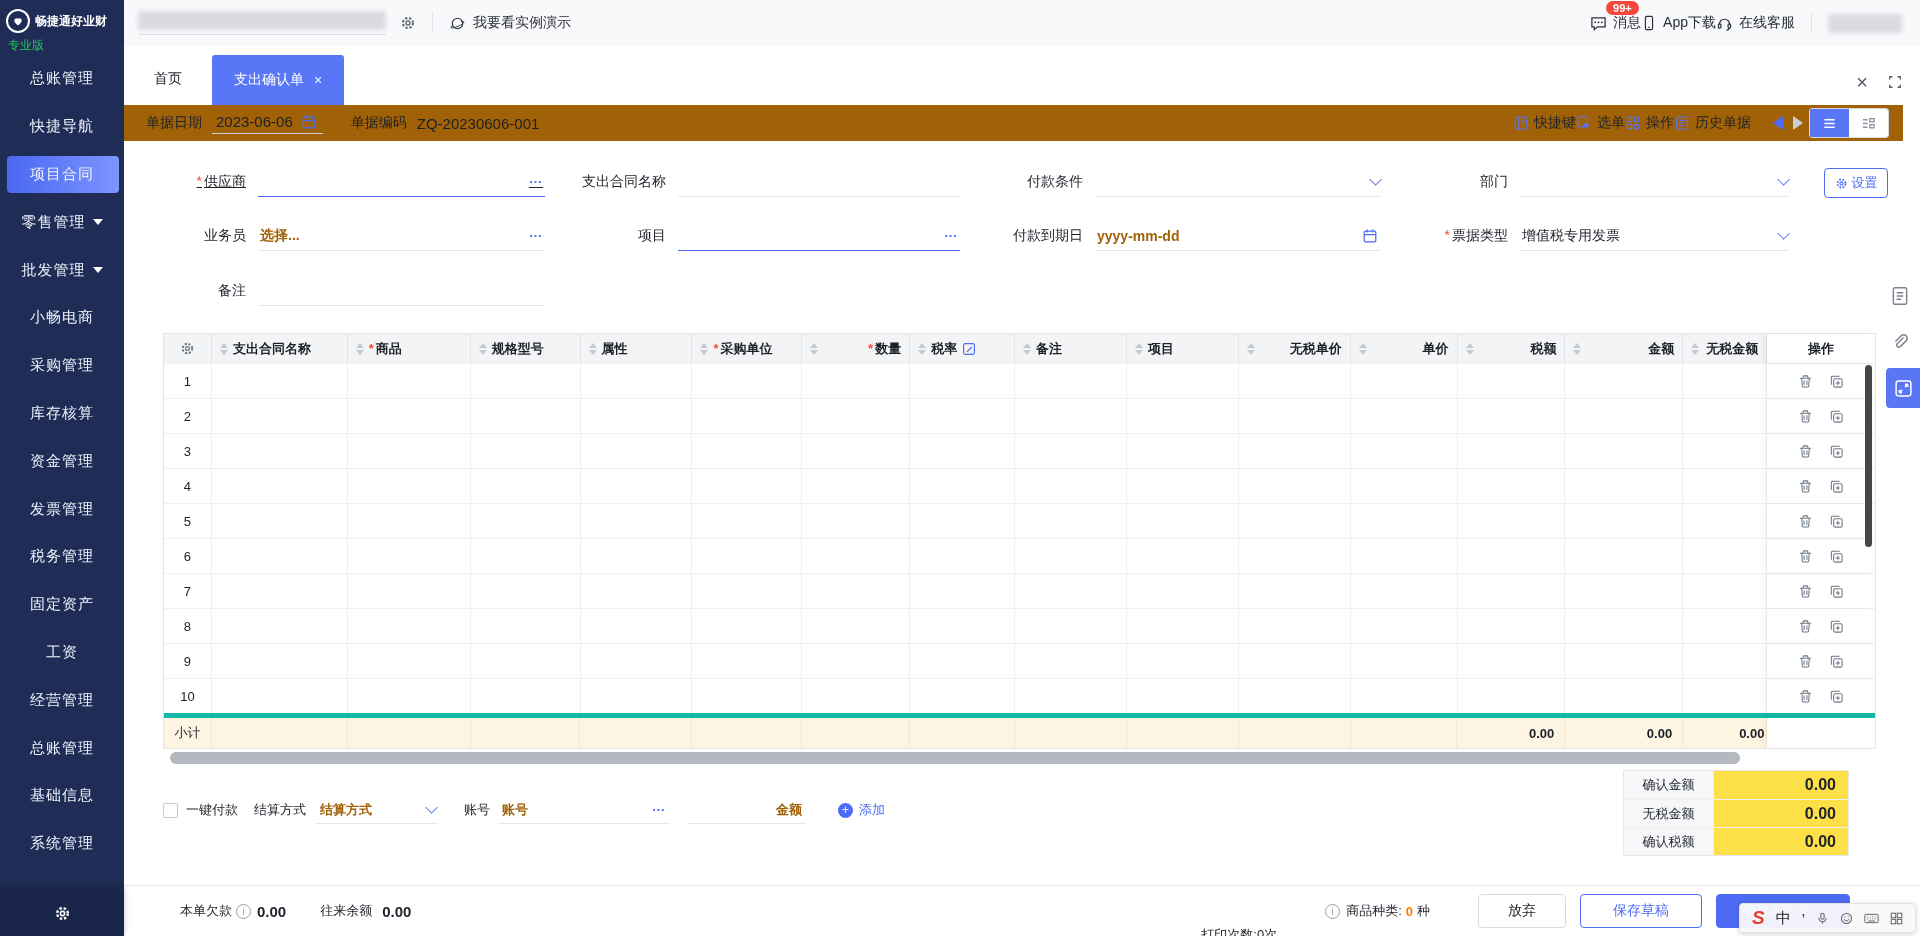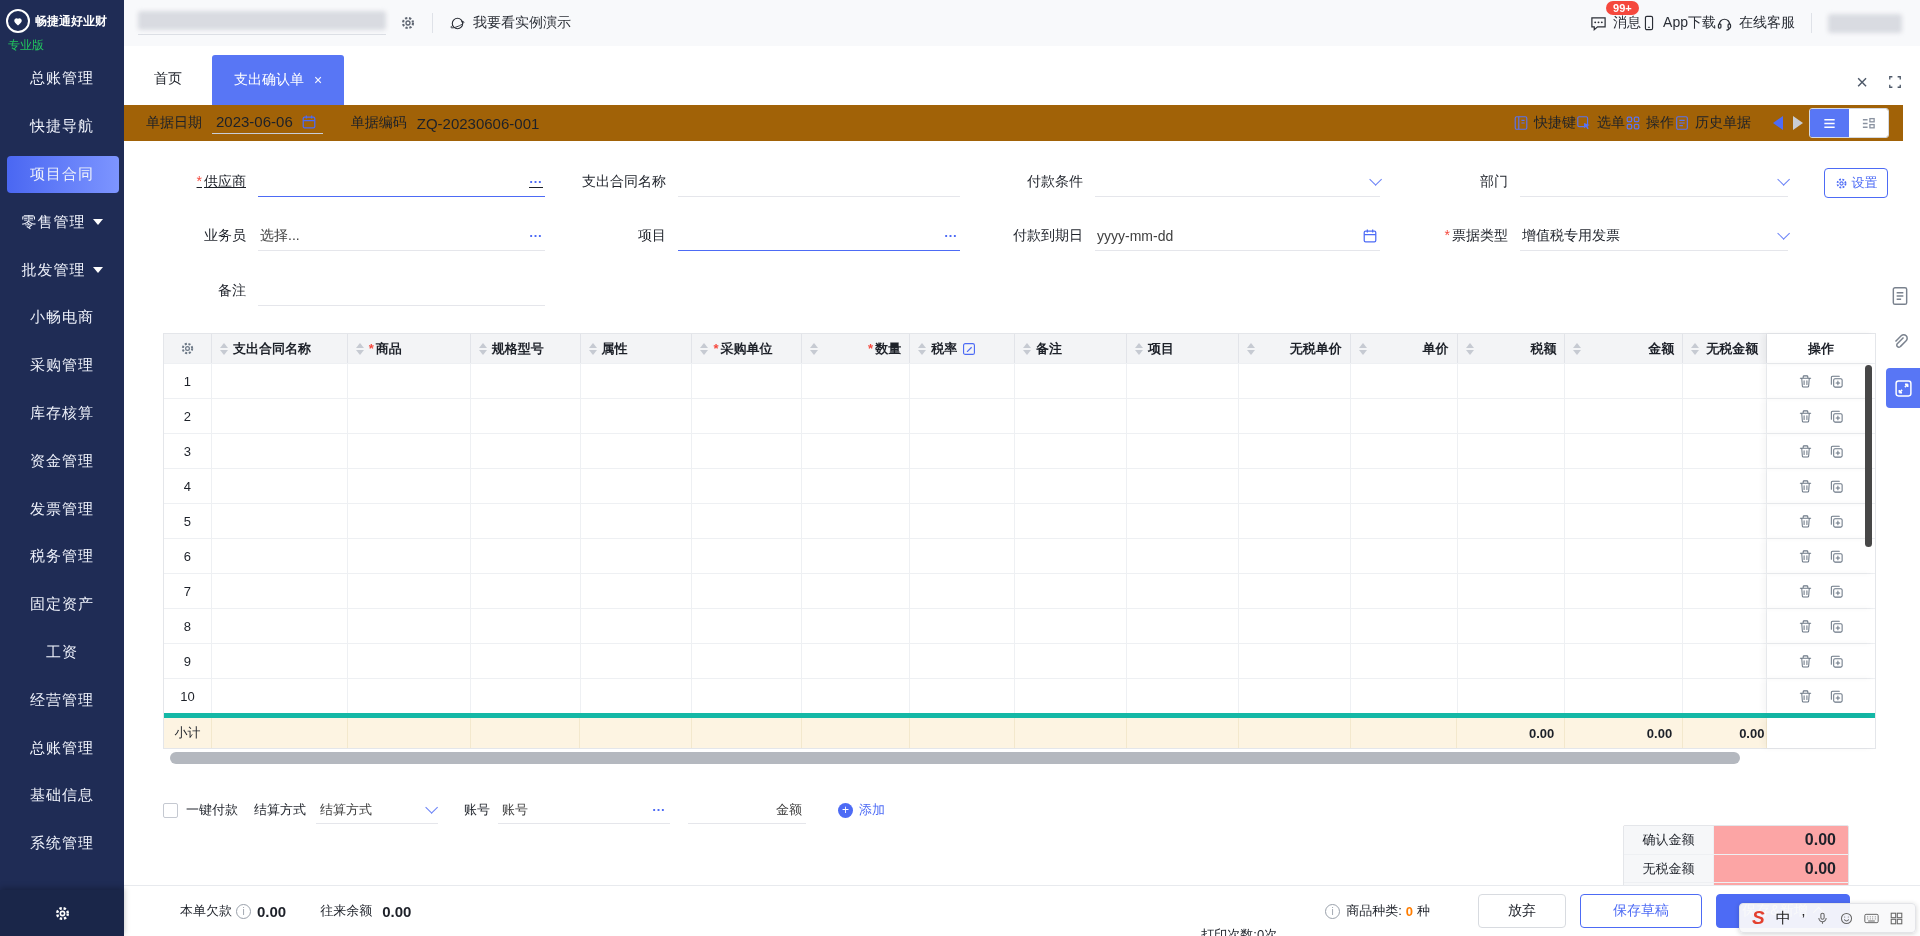--- a/index.html
+++ b/index.html
@@ -53,21 +53,21 @@
   .view-toggle { display:flex; border:1px solid #d4d8df; border-radius:3px; overflow:hidden; margin-left:6px; }
   .vt-btn { width:39px; height:28px; display:flex; align-items:center; justify-content:center; background:#fff; color:#8b93a1; cursor:pointer; }
   .vt-btn.active { background:#5876f5; color:#fff; }
 
   
   .field { position:absolute; height:30px; display:flex; align-items:center; font-size:14px; }
   .f-label { text-align:right; color:#1d2129; white-space:nowrap; flex:none; padding-right:12px; }
   .req { color:#f5483d; margin-right:2px; }
   .control { flex:1; height:30px; border-bottom:1px solid #e5e6eb; display:flex; align-items:center; padding:0 2px; color:#1d2129; }
   .control.focus { border-bottom:1.5px solid #4d6bf5; }
-  .placeholder { color:#404040; }
+  .placeholder { color:#a16207;font-weight:bold; }
   .dots { margin-left:auto; color:#4d6bf5; font-weight:bold; letter-spacing:1px; cursor:pointer; font-size:13px; }
   .chev { margin-left:auto; width:9px; height:9px; border-right:1.6px solid #6a82f7; border-bottom:1.6px solid #6a82f7; transform:rotate(45deg) translateY(-3px); cursor:pointer; }
   .cal-icon { margin-left:auto; color:#4d6bf5; cursor:pointer; }
   .settings-btn { position:absolute; left:1824px; top:168px; width:64px; height:30px; border:1px solid #4d6bf5; border-radius:4px; background:#fff; color:#4d6bf5; font-size:13px; display:flex; align-items:center; justify-content:center; gap:4px; cursor:pointer; }
 
   
   .grid { position:absolute; left:163px; top:333px; width:1713px; border:1px solid #e4e6ea; background:#fff; }
   .thead { display:flex; height:29px; background:#f3f4f6; }
   .th { display:flex; align-items:center; padding:0 8px; font-size:13px; font-weight:bold; color:#1d2129; border-right:1px solid #e2e4e9; overflow:hidden; white-space:nowrap; cursor:pointer; }
   .th:last-child { border-right:none; }
@@ -100,21 +100,21 @@
 
   
   .payrow { position:absolute; left:163px; top:793px; height:34px; display:flex; align-items:center; font-size:13px; color:#1d2129; }
   .checkbox { width:15px; height:15px; border:1px solid #c5c9d1; border-radius:2px; background:#fff; cursor:pointer; flex:none; }
   .pr-label { margin-left:8px; }
   .pr-control { border-bottom:1px solid #e5e6eb; height:28px; display:flex; align-items:center; padding:0 4px; }
   .add-link { display:flex; align-items:center; gap:6px; color:#4d6bf5; cursor:pointer; margin-left:32px; font-size:13px; }
   .plus-circle { width:15px; height:15px; border-radius:50%; background:#4d6bf5; color:#fff; display:flex; align-items:center; justify-content:center; font-size:12px; line-height:1; }
 
   
-  .summary { position:absolute; left:1623px; top:825px; width:226px; border:1px solid #e4e6ea; border-radius:2px; background:#fca5a5; }
+  .summary { position:absolute; left:1623px; top:770px; width:226px; border:1px solid #e4e6ea; border-radius:2px; background:#fde047; }
   .sum-row { display:flex; height:28px; border-top:1px solid #eef0f3; }
   .sum-row:first-child { border-top:none; }
   .sum-label { width:90px; background:#f6f7f9; display:flex; align-items:center; justify-content:center; font-size:13px; color:#1d2129; border-right:1px solid #eef0f3; }
   .sum-value { flex:1; display:flex; align-items:center; justify-content:flex-end; padding-right:12px; font-size:16px; font-weight:bold; color:#1d2129; }
 
   
   .statusbar { position:absolute; left:124px; right:0; bottom:0; height:51px; background:#fff; border-top:1px solid #e8eaee; display:flex; align-items:center; padding-left:56px; font-size:13px; color:#1d2129; z-index:15; }
   .info-ic { width:15px; height:15px; border-radius:50%; border:1px solid #9aa1ab; color:#9aa1ab; font-size:10px; display:inline-flex; align-items:center; justify-content:center; margin:0 6px 0 4px; flex:none; }
   .money { font-weight:bold; font-size:15px; }
   .sb-gap { margin-left:34px; }

